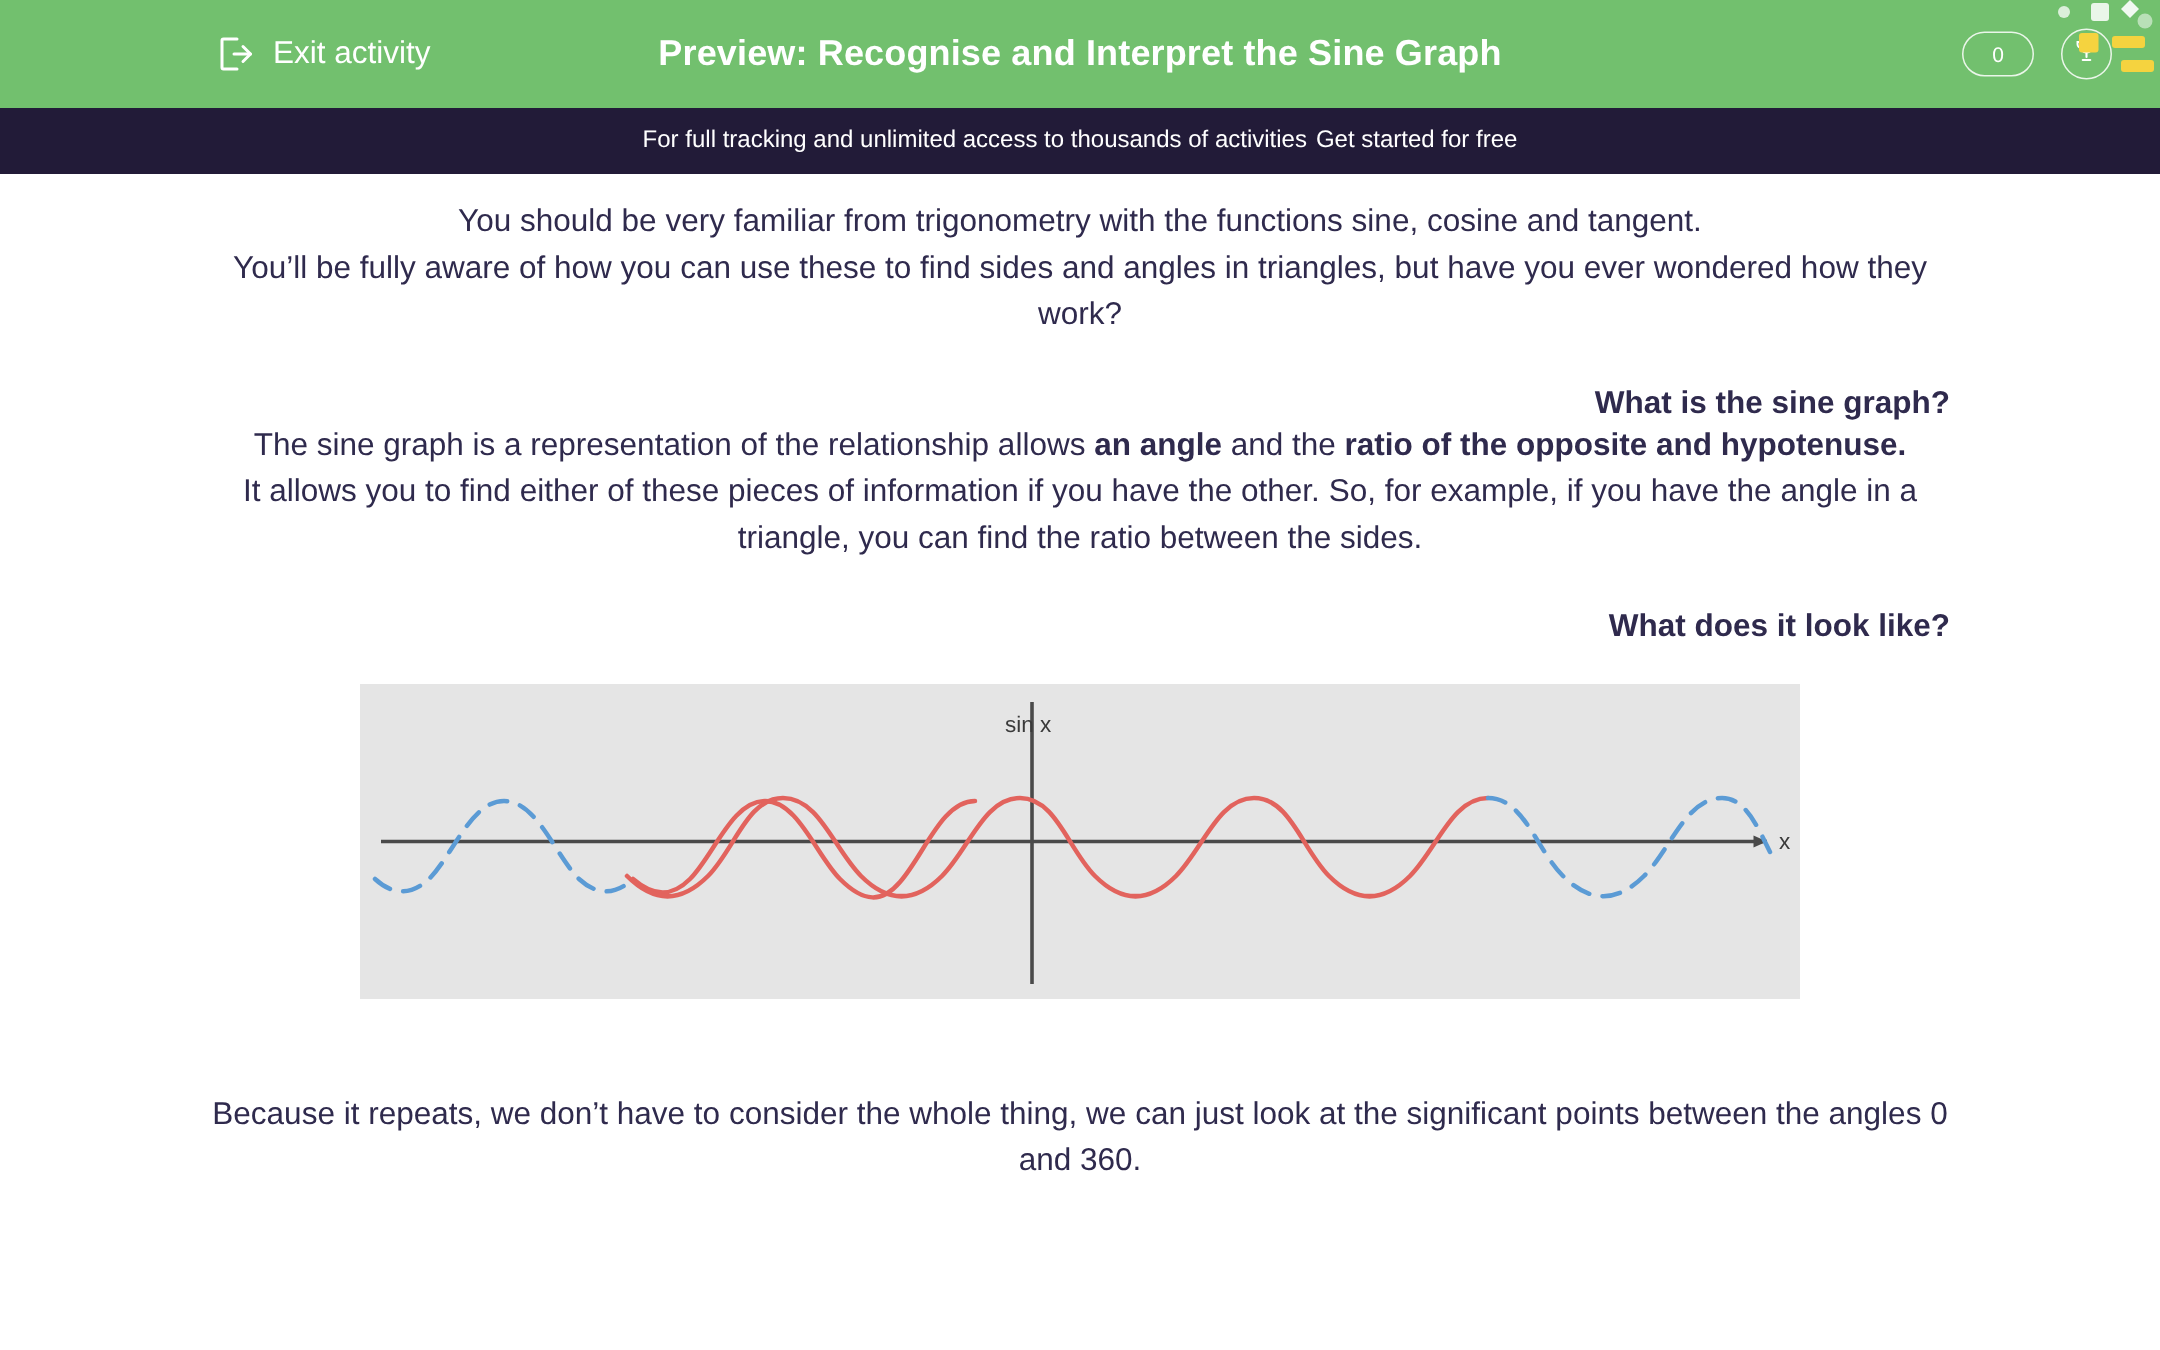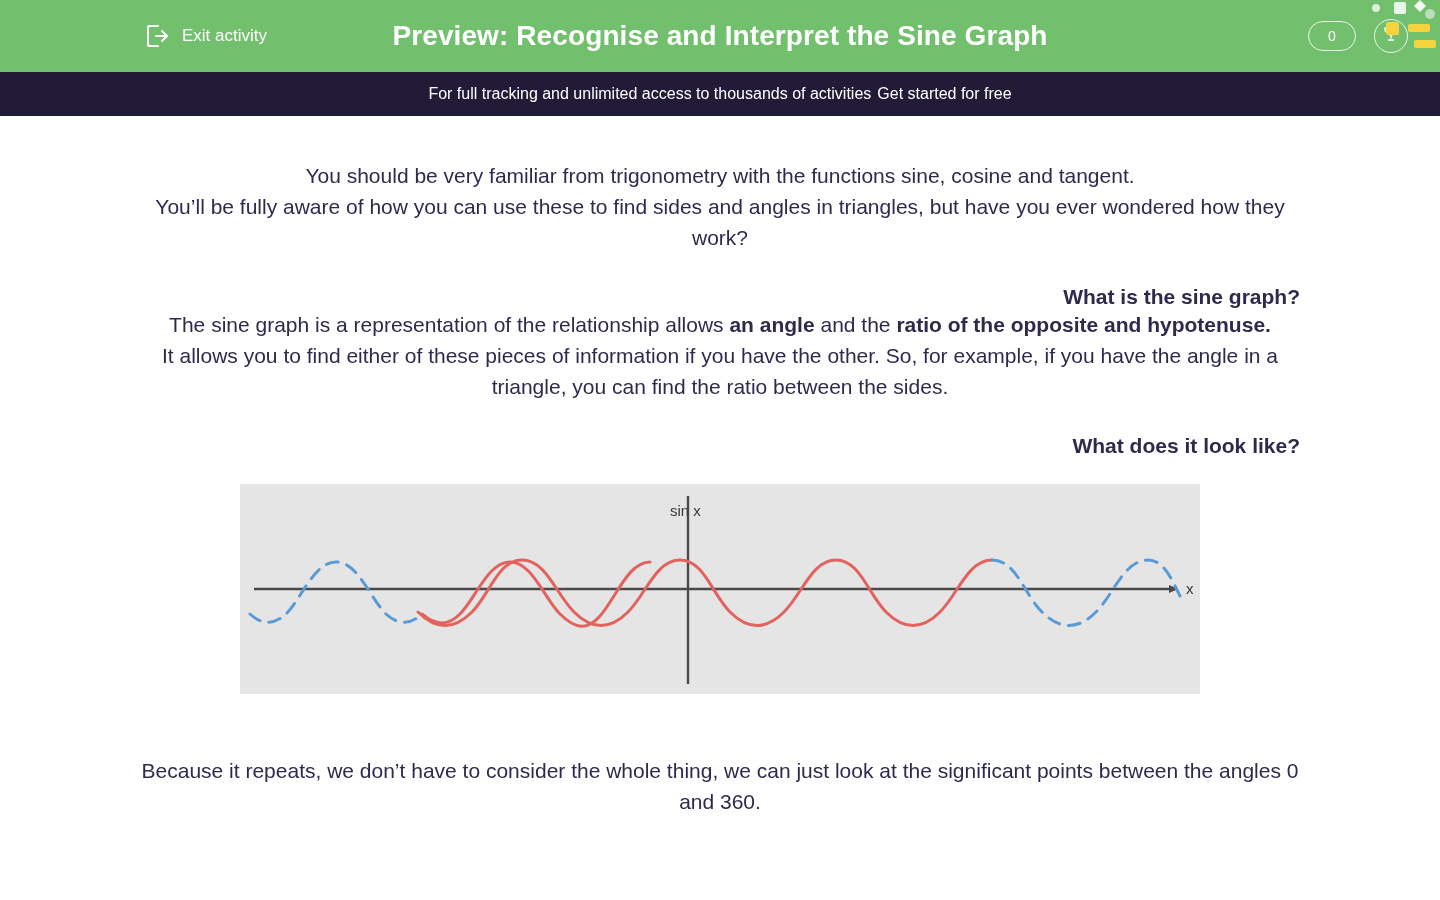--- a/index.html
+++ b/index.html
@@ -19,30 +19,30 @@
     display: flex;
     align-items: center;
     overflow: hidden;
   }
   .exit-activity {
     display: flex;
     align-items: center;
     gap: 10px;
     margin-left: 146px;
     color: #ffffff;
-    font-size: 17px;
+    font-size: 21px;
     cursor: pointer;
   }
   .exit-icon { width: 26px; height: 24px; display: block; }
   .preview-title {
     position: absolute;
     left: 0; right: 0;
     text-align: center;
     color: #ffffff;
-    font-size: 28px;
+    font-size: 24px;
     font-weight: bold;
     letter-spacing: .1px;
     pointer-events: none;
   }
   .top-right {
     position: absolute;
     right: 0;
     top: 0;
     height: 72px;
     display: flex;
@@ -84,21 +84,21 @@
     font-size: 16px;
   }
   .promo .cta {
     font-weight: normal;
     margin-left: 6px;
     cursor: pointer;
   }
 
   
   .content {
-    padding-top: 44px;
+    padding-top: 16px;
     color: #2d2a4a;
   }
   .para {
     width: 1160px;
     margin: 0 auto;
     text-align: center;
     font-size: 21px;
     line-height: 31px;
     color: #2f2a4d;
   }

